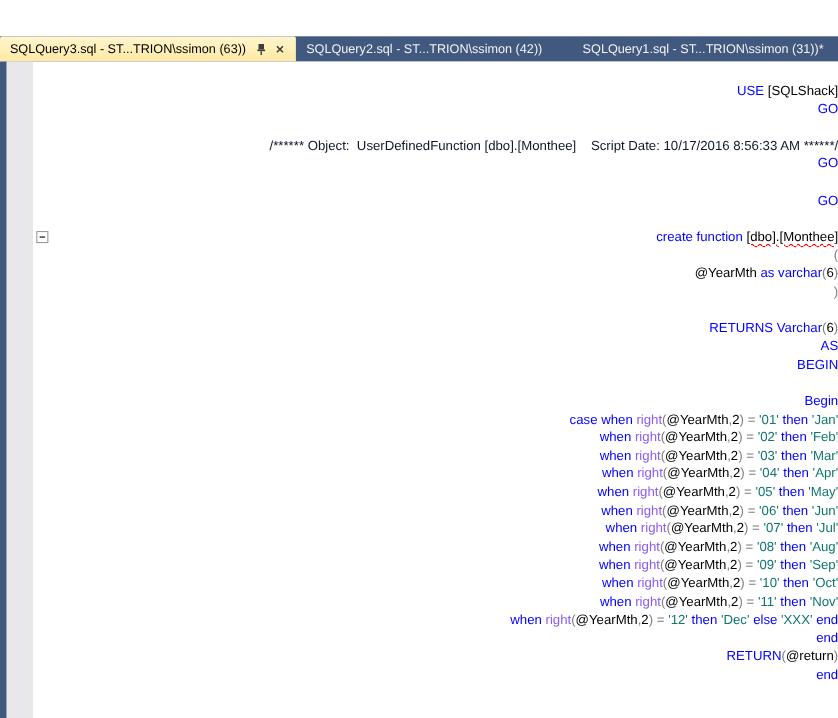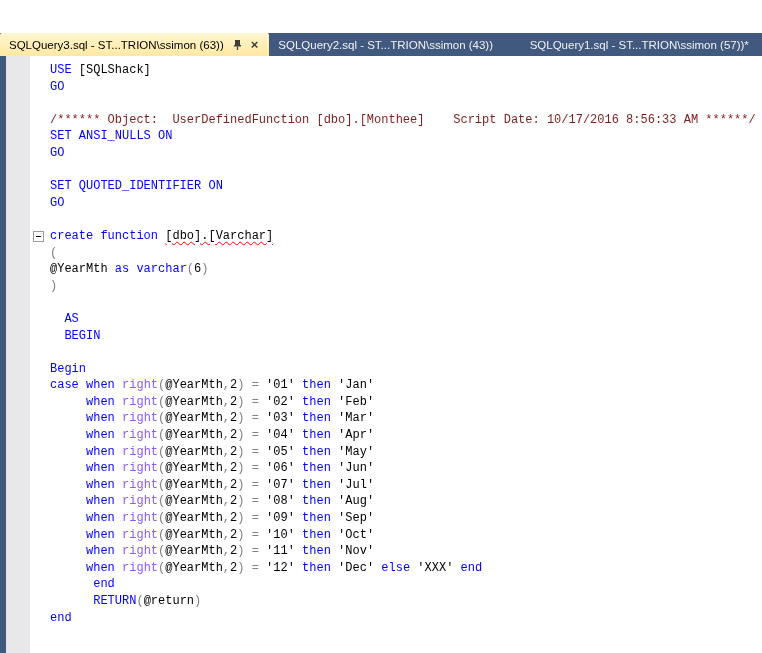--- a/index.html
+++ b/index.html
@@ -34,28 +34,28 @@
   
   .editor {
     flex:1; position:relative; background:#ffffff;
     border-left:6px solid #41597f; overflow:hidden;
   }
   .margin-strip {
     position:absolute; left:0; top:0; width:24px; height:100%;
     background:#e8e8ea;
   }
   .code {
-    position:absolute; left:0; top:6px; right:0;
-    font-family:Liberation Mono, monospace;
-    font-size:12px; line-height:16.6px;
+    position:absolute; left:0; top:18px; right:0;
+    font-family:Liberation Sans, sans-serif;
+    font-size:12px; line-height:16.6px;text-align:right;
   }
   .line { position:relative; height:16.6px; padding-left:44px; white-space:pre; }
   .kw  { color:#0000ff; }
-  .cm  { color:#7f1d1d; }
-  .str { color:#000000; }
+  .cm  { color:#0f172a; }
+  .str { color:#0f766e; }
   .fn  { color:#8b5cf6; }
   .op  { color:#808080; }
   .pl  { color:#000000; }
   .err {
     color:#000000;
     text-decoration:underline wavy #ff0000;
     text-decoration-thickness:1px;
     text-underline-offset:2px;
   }
   .fold-box {
@@ -76,45 +76,44 @@
       <span class="pin-btn">
         <svg width="11" height="12" viewBox="0 0 11 12" aria-hidden="true">
           <rect x="3" y="1" width="5" height="5" fill="#3d3d3d"></rect>
           <rect x="2" y="6" width="7" height="1.5" fill="#3d3d3d"></rect>
           <line x1="5.5" y1="7.5" x2="5.5" y2="11" stroke="#3d3d3d" stroke-width="1.3"></line>
         </svg>
       </span>
       <span class="close-btn">×</span>
     </div>
     <div class="tab tab2">
-      <span class="tab-label">SQLQuery2.sql - ST...TRION\ssimon (43))</span>
+      <span class="tab-label">SQLQuery2.sql - ST...TRION\ssimon (42))</span>
     </div>
     <div class="tab tab3">
-      <span class="tab-label">SQLQuery1.sql - ST...TRION\ssimon (57))*</span>
+      <span class="tab-label">SQLQuery1.sql - ST...TRION\ssimon (31))*</span>
     </div>
   </div>
 
   <div class="editor">
     <div class="margin-strip"></div>
     <div class="code">
         <div class="line"><span class="kw">USE</span><span class="pl"> [SQLShack]</span></div>
         <div class="line"><span class="kw">GO</span></div>
         <div class="line"></div>
         <div class="line"><span class="cm">/****** Object:  UserDefinedFunction [dbo].[Monthee]    Script Date: 10/17/2016 8:56:33 AM ******/</span></div>
-        <div class="line"><span class="kw">SET ANSI_NULLS ON</span></div>
         <div class="line"><span class="kw">GO</span></div>
         <div class="line"></div>
-        <div class="line"><span class="kw">SET QUOTED_IDENTIFIER ON</span></div>
         <div class="line"><span class="kw">GO</span></div>
         <div class="line"></div>
-        <div class="line"><div class="fold-box"><div class="fold-minus"></div></div><span class="kw">create function</span><span class="pl"> </span><span class="err">[dbo].[Varchar]</span></div>
+        <div class="line"><div class="fold-box"><div class="fold-minus"></div></div><span class="kw">create function</span><span class="pl"> </span><span class="err">[dbo].[Monthee]</span></div>
         <div class="line"><span class="op">(</span></div>
         <div class="line"><span class="pl">@YearMth </span><span class="kw">as</span><span class="pl"> </span><span class="kw">varchar</span><span class="op">(</span><span class="pl">6</span><span class="op">)</span></div>
         <div class="line"><span class="op">)</span></div>
         <div class="line"></div>
+        <div class="line"><span class="pl">  </span><span class="kw">RETURNS</span><span class="pl"> </span><span class="kw">Varchar</span><span class="op">(</span><span class="pl">6</span><span class="op">)</span></div>
         <div class="line"><span class="pl">  </span><span class="kw">AS</span></div>
         <div class="line"><span class="pl">  </span><span class="kw">BEGIN</span></div>
         <div class="line"></div>
         <div class="line"><span class="kw">Begin</span></div>
         <div class="line"><span class="kw">case</span><span class="pl"> </span><span class="kw">when</span><span class="pl"> </span><span class="fn">right</span><span class="op">(</span><span class="pl">@YearMth</span><span class="op">,</span><span class="pl">2</span><span class="op">)</span><span class="pl"> </span><span class="op">=</span><span class="pl"> </span><span class="str">'01'</span><span class="pl"> </span><span class="kw">then</span><span class="pl"> </span><span class="str">'Jan'</span></div>
         <div class="line"><span class="pl">     </span><span class="kw">when</span><span class="pl"> </span><span class="fn">right</span><span class="op">(</span><span class="pl">@YearMth</span><span class="op">,</span><span class="pl">2</span><span class="op">)</span><span class="pl"> </span><span class="op">=</span><span class="pl"> </span><span class="str">'02'</span><span class="pl"> </span><span class="kw">then</span><span class="pl"> </span><span class="str">'Feb'</span></div>
         <div class="line"><span class="pl">     </span><span class="kw">when</span><span class="pl"> </span><span class="fn">right</span><span class="op">(</span><span class="pl">@YearMth</span><span class="op">,</span><span class="pl">2</span><span class="op">)</span><span class="pl"> </span><span class="op">=</span><span class="pl"> </span><span class="str">'03'</span><span class="pl"> </span><span class="kw">then</span><span class="pl"> </span><span class="str">'Mar'</span></div>
         <div class="line"><span class="pl">     </span><span class="kw">when</span><span class="pl"> </span><span class="fn">right</span><span class="op">(</span><span class="pl">@YearMth</span><span class="op">,</span><span class="pl">2</span><span class="op">)</span><span class="pl"> </span><span class="op">=</span><span class="pl"> </span><span class="str">'04'</span><span class="pl"> </span><span class="kw">then</span><span class="pl"> </span><span class="str">'Apr'</span></div>
         <div class="line"><span class="pl">     </span><span class="kw">when</span><span class="pl"> </span><span class="fn">right</span><span class="op">(</span><span class="pl">@YearMth</span><span class="op">,</span><span class="pl">2</span><span class="op">)</span><span class="pl"> </span><span class="op">=</span><span class="pl"> </span><span class="str">'05'</span><span class="pl"> </span><span class="kw">then</span><span class="pl"> </span><span class="str">'May'</span></div>
         <div class="line"><span class="pl">     </span><span class="kw">when</span><span class="pl"> </span><span class="fn">right</span><span class="op">(</span><span class="pl">@YearMth</span><span class="op">,</span><span class="pl">2</span><span class="op">)</span><span class="pl"> </span><span class="op">=</span><span class="pl"> </span><span class="str">'06'</span><span class="pl"> </span><span class="kw">then</span><span class="pl"> </span><span class="str">'Jun'</span></div>

